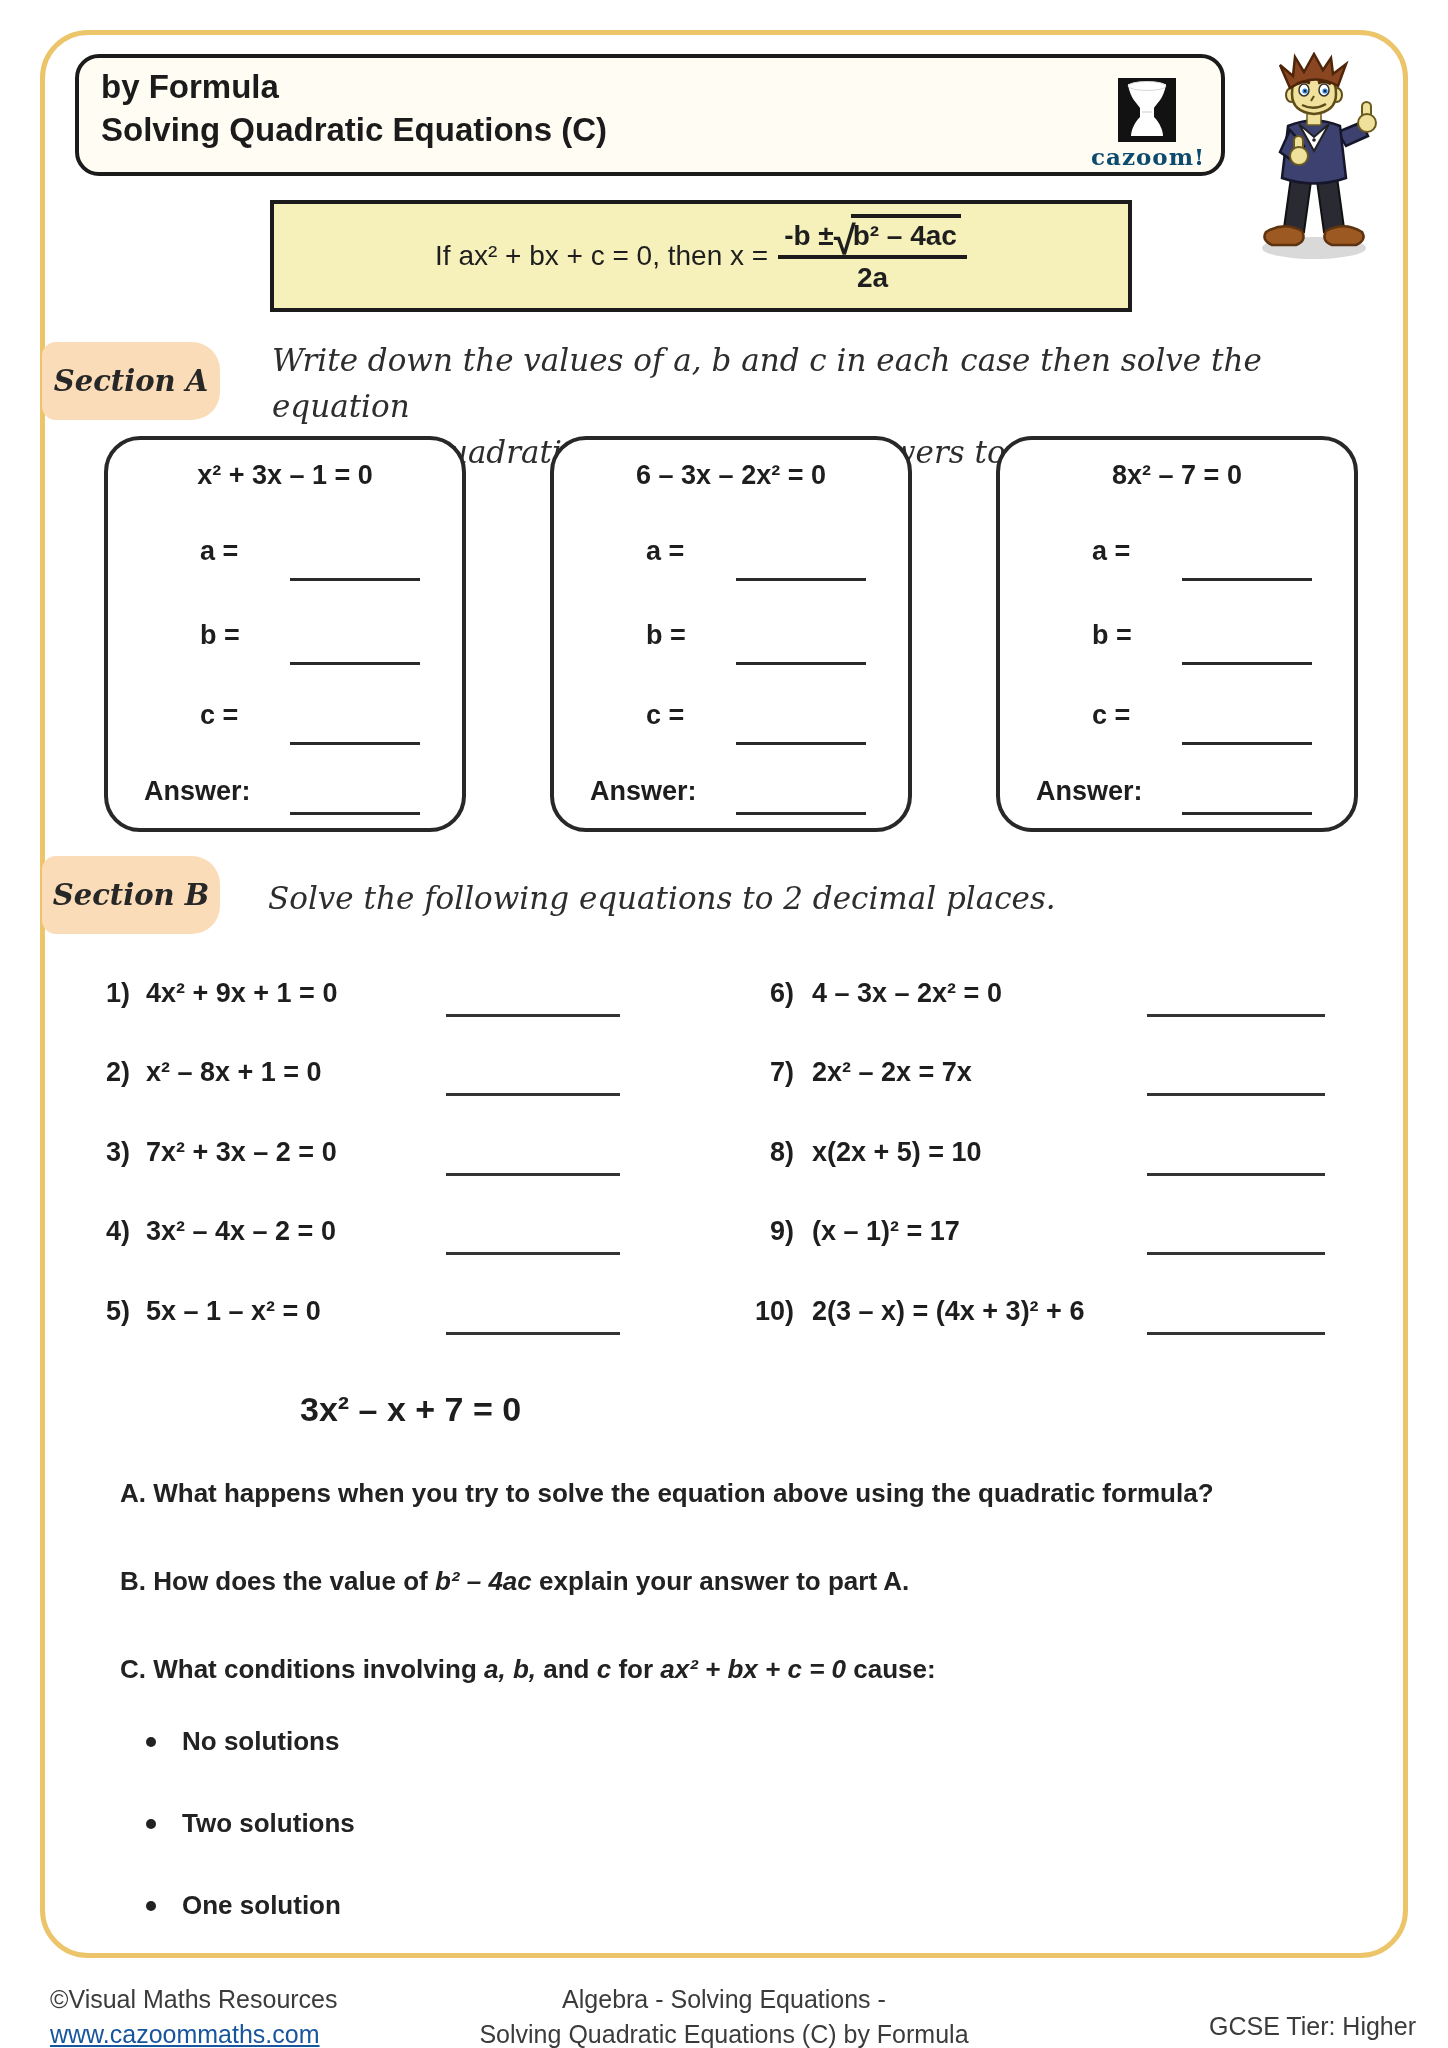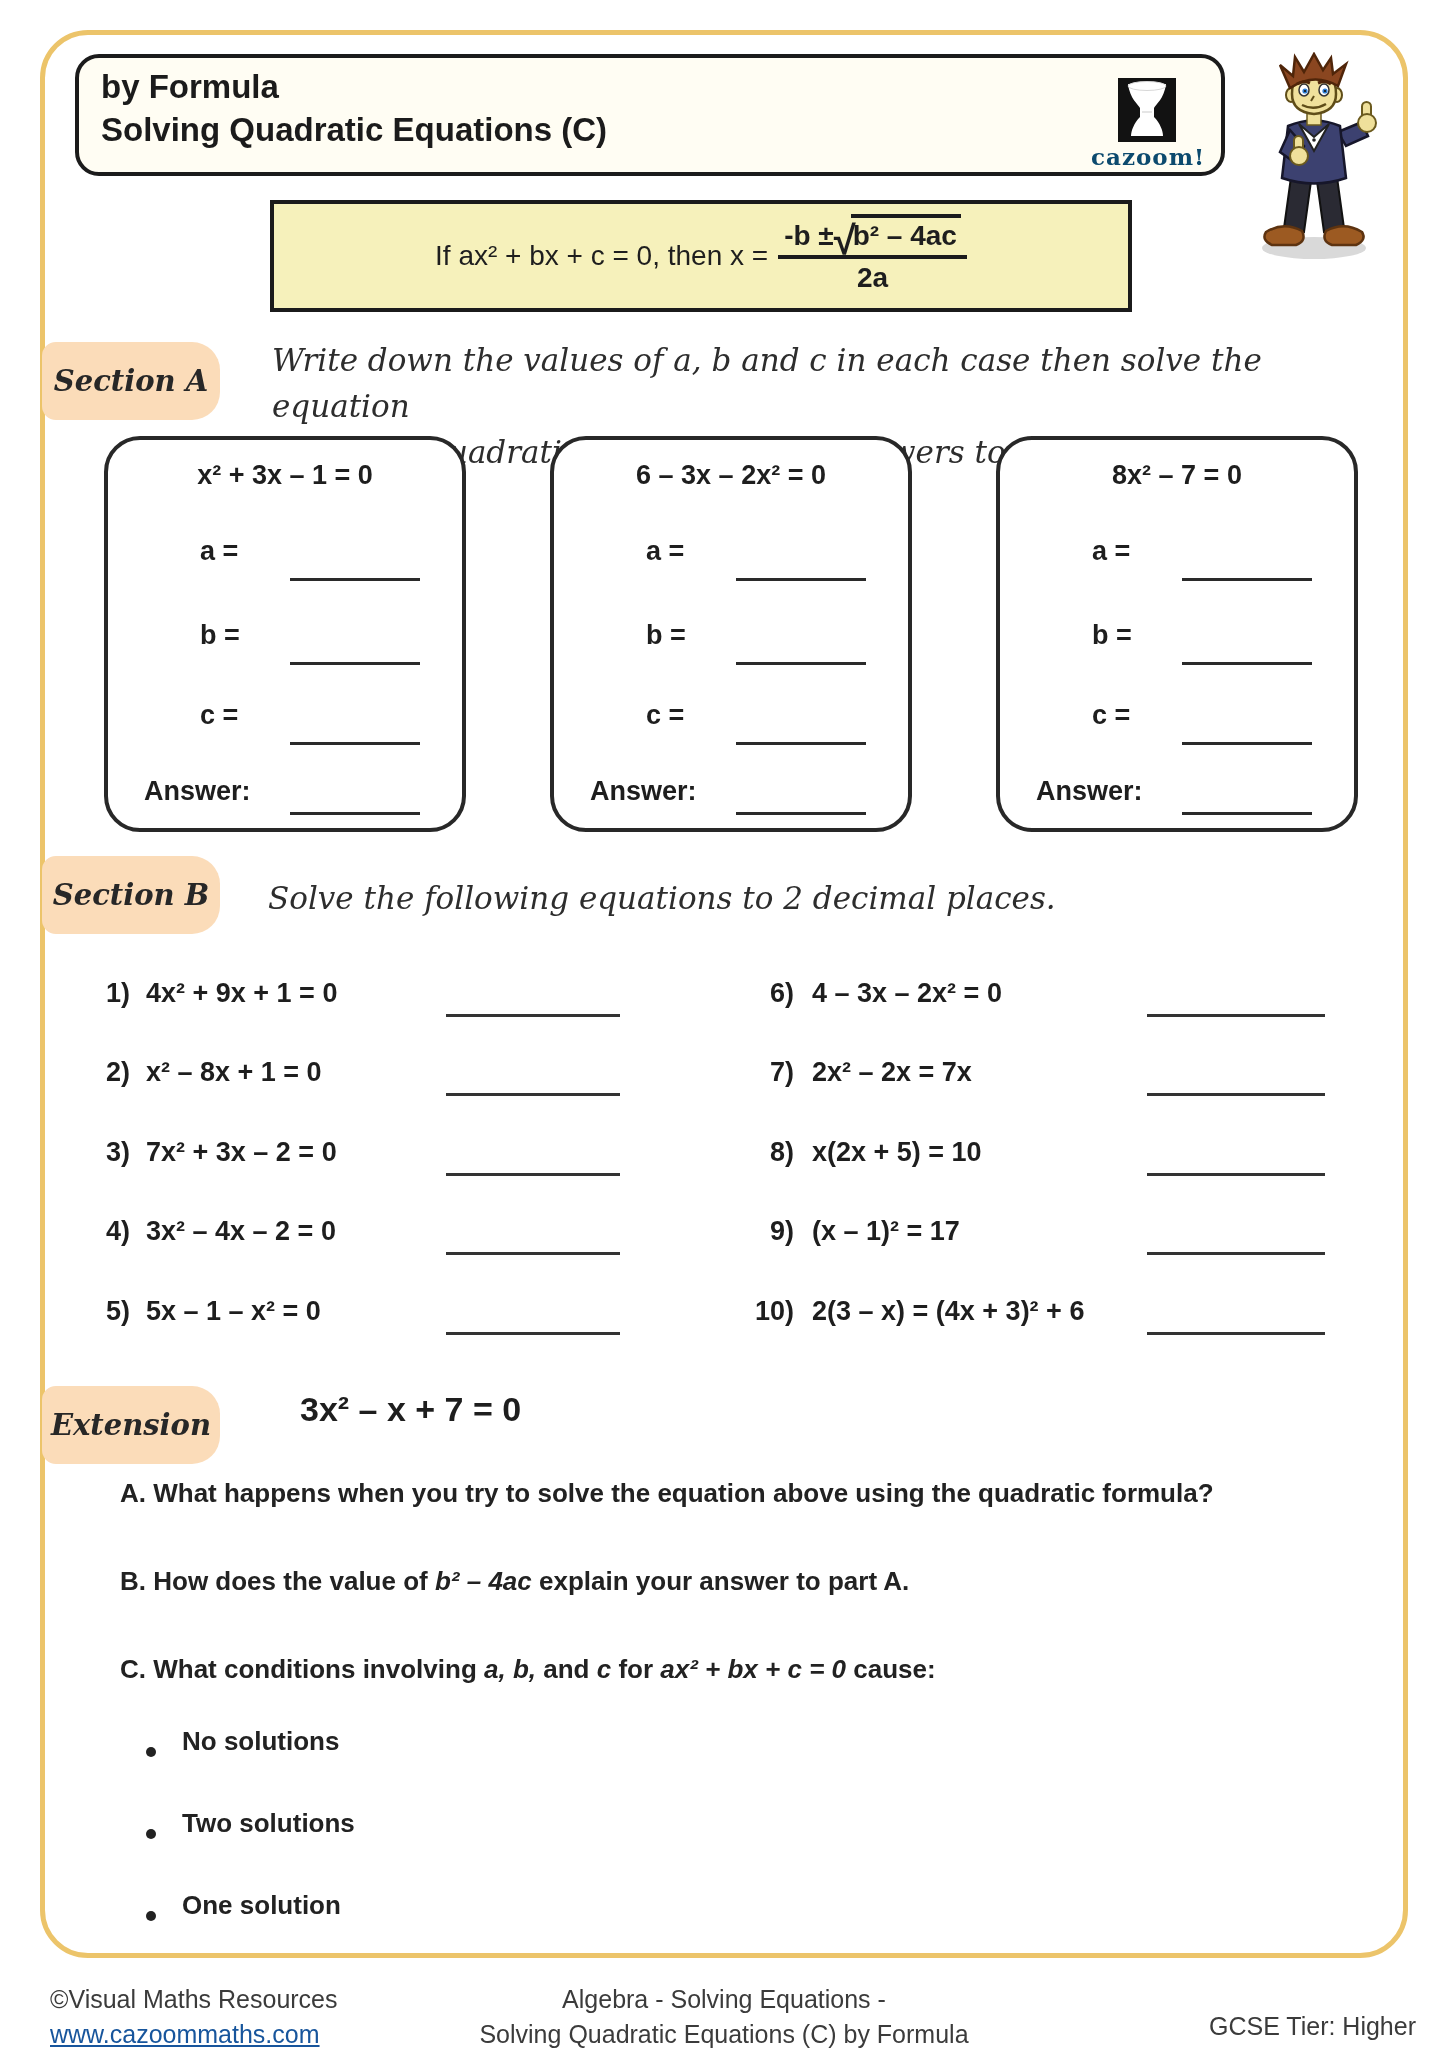--- a/index.html
+++ b/index.html
@@ -46,21 +46,21 @@
   .sb-num{display:inline-block;text-align:right;}
   .sb-left .sb-num{width:26px;margin-right:16px;}
   .sb-right .sb-num{width:42px;margin-right:18px;}
   .bline{position:absolute;top:36px;border-bottom:3px solid #333;height:0;}
   .sb-left .bline{left:342px;width:174px;}
   .sb-right .bline{left:395px;width:178px;}
   
   .ext-eq{position:absolute;left:300px;top:1390px;font-size:34px;font-weight:bold;}
   .question{position:absolute;left:120px;width:1260px;font-size:26px;font-weight:bold;color:#222;}
   .math-it{font-style:italic;}
-  .bullet{position:absolute;left:146px;display:flex;align-items:flex-end;}
+  .bullet{position:absolute;left:146px;display:flex;align-items:center;}
   .bullet-dot{width:10px;height:10px;border-radius:50%;background:#222;margin-right:26px;
         flex:0 0 auto;}
   .bullet-text{font-size:26px;font-weight:bold;color:#222;}
   
   .footer-left{position:absolute;left:50px;top:1982px;font-size:25px;color:#3b3b3b;line-height:1.4;}
   .footer-link{color:#17559c;text-decoration:underline;}
   .footer-center{position:absolute;left:0;top:1982px;width:1448px;text-align:center;
         font-size:25px;color:#3b3b3b;line-height:1.4;}
   .footer-right{position:absolute;right:32px;top:2012px;font-size:25px;color:#3b3b3b;}
 </style>
@@ -224,21 +224,20 @@
       <span>(x – 1)² = 17</span>
       <span class="bline"></span>
     </div>
     <div class="sb-row" style="left:752px;top:1296px;width:600px;">
       <span class="sb-num">10)</span>
       <span>2(3 – x) = (4x + 3)² + 6</span>
       <span class="bline"></span>
     </div>
   </div>
 
-  <div class="section-label" style="top:1386px;">Extension</div>
   <div class="ext-eq">3x² – x + 7 = 0</div>
 
   <div class="question" style="top:1478px;">A. What happens when you try to solve the equation above using the quadratic formula?</div>
 
   <div class="question" style="top:1566px;">
     <span>B. How does the value of </span><span class="math-it">b² – 4ac</span><span> explain your answer to part A.</span>
   </div>
 
   <div class="question" style="top:1654px;">
     <span>C. What conditions involving </span><span class="math-it">a, b,</span><span> and </span><span class="math-it">c</span><span> for </span><span class="math-it">ax² + bx + c = 0</span><span> cause:</span>

